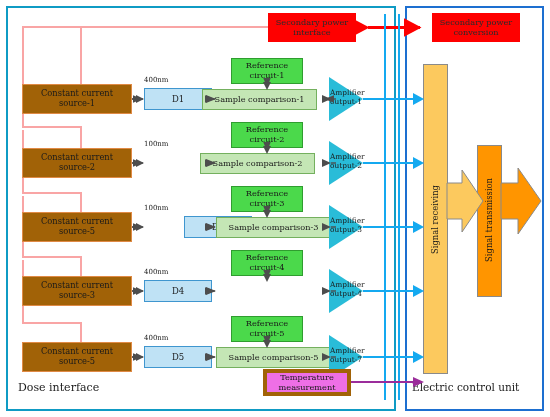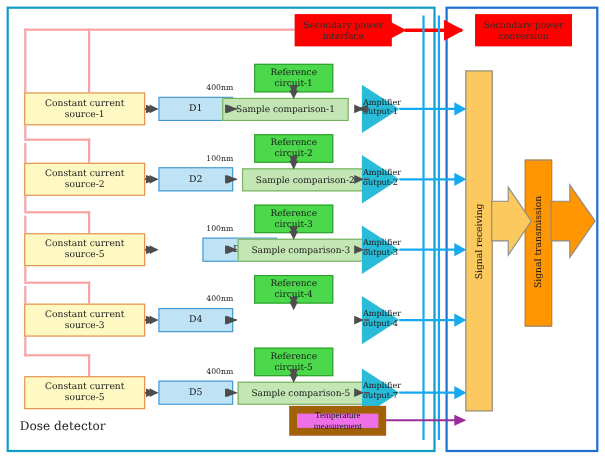--- a/index.html
+++ b/index.html
@@ -11,31 +11,31 @@
   #dose-panel{left:6px;top:6px;width:390px;height:405px;border:2px solid #0f9bc4;}
   #ecu-panel{left:405px;top:6px;width:139px;height:405px;border:2px solid #1d6fd0;}
   .panel-label{position:absolute;font-size:11px;color:#1a1a1a;white-space:nowrap;}
   #dose-label{left:18px;top:381px;}
   #ecu-label{left:412px;top:381px;font-size:10.5px;}
 
   
   .box{position:absolute;box-sizing:border-box;display:flex;align-items:center;
        justify-content:center;text-align:center;line-height:1.18;
        font-size:8.3px;color:#1a1a1a;}
-  .src{width:110px;height:30px;background:#fef9c3;border:1px solid #e08a45;}
+  .src{width:110px;height:30px;background:#a16207;border:1px solid #e08a45;}
   .det{width:68px;height:22px;background:#bfe2f5;border:1px solid #3f96cf;font-size:8.5px;}
   .ref{width:72px;height:26px;background:#4bd94b;border:1px solid #2f9d2f;font-size:8.2px;}
   .cmp{width:115px;height:21px;background:#c4e6b5;border:1px solid #74b05e;font-size:8.2px;}
   .red-box{background:#fe0000;border:1px solid #fe0000;color:#2b2b2b;font-size:8.2px;}
   #spi{left:268px;top:13px;width:88px;height:29px;}
   #spc{left:432px;top:13px;width:88px;height:29px;}
   #temp{left:263px;top:369px;width:88px;height:27px;background:#ee6fe6;
-        border:7px solid #a16207;font-size:8.2px;font-family:Liberation Serif, serif;}
-
-  .wl{position:absolute;font-size:7px;color:#1a1a1a;text-align:right;width:68px;}
+        border:4px solid #a16207;font-size:8.2px;}
+
+  .wl{position:absolute;font-size:7px;color:#1a1a1a;text-align:left;width:68px;}
 
   
   .amp{position:absolute;width:34px;height:44px;}
   .amp .tri{position:absolute;left:0;top:0;width:0;height:0;
             border-top:22px solid transparent;border-bottom:22px solid transparent;
             border-left:34px solid #29bcd8;}
   .amp .amp-txt{position:absolute;left:1px;top:11px;width:46px;text-align:left;
                 font-size:7.4px;color:#1a1a1a;line-height:1.25;}
 
   
@@ -54,21 +54,22 @@
 
   svg.ov{position:absolute;left:0;top:0;width:550px;height:417px;overflow:visible;}
 </style>
 </head>
 <body>
 
 <div id="stage">
 
   <div class="panel" id="dose-panel"></div>
   <div class="panel" id="ecu-panel"></div>
-  <div class="panel-label" id="dose-label">Dose detector</div>
+  <div class="panel-label" id="dose-label">Dose interface</div>
+  <div class="panel-label" id="ecu-label">Electric control unit</div>
 
   <div class="w h pink" style="left:22px;top:26px;width:246px;height:1.6px;"></div>
   <div class="w v pink" style="left:22px;top:26px;width:1.6px;height:100px;"></div>
   <div class="w v pink" style="left:22px;top:130px;width:1.6px;height:62px;"></div>
   <div class="w v pink" style="left:22px;top:196px;width:1.6px;height:60px;"></div>
   <div class="w v pink" style="left:22px;top:260px;width:1.6px;height:64px;"></div>
 
   <div class="w h pink" style="left:22px;top:126px;width:60px;height:1.6px;"></div>
   <div class="w h pink" style="left:22px;top:192px;width:60px;height:1.6px;"></div>
   <div class="w h pink" style="left:22px;top:256px;width:60px;height:1.6px;"></div>
@@ -108,26 +109,25 @@
     <div class="tri"></div>
     <div class="amp-txt"><span>Amplifier</span><br>
     <span>output-1</span></div>
   </div>
 
   <div class="box src" style="left:22px;top:148px;">
     <span><span>Constant current</span><br>
     <span>source-2</span></span>
   </div>
   <div class="wl" style="left:144px;top:140px;">100nm</div>
-  <div class="box det" style="left:144px;top:152px;">D2</div>
   <div class="box ref" style="left:231px;top:122px;">
     <span><span>Reference</span><br>
     <span>circuit-2</span></span>
   </div>
-  <div class="box cmp" style="left:220px;top:153px;">Sample comparison-2</div>
+  <div class="box cmp" style="left:200px;top:153px;">Sample comparison-2</div>
   <div class="amp" style="left:329px;top:141px;">
     <div class="tri"></div>
     <div class="amp-txt"><span>Amplifier</span><br>
     <span>output-2</span></div>
   </div>
 
   <div class="box src" style="left:22px;top:212px;">
     <span><span>Constant current</span><br>
     <span>source-5</span></span>
   </div>

